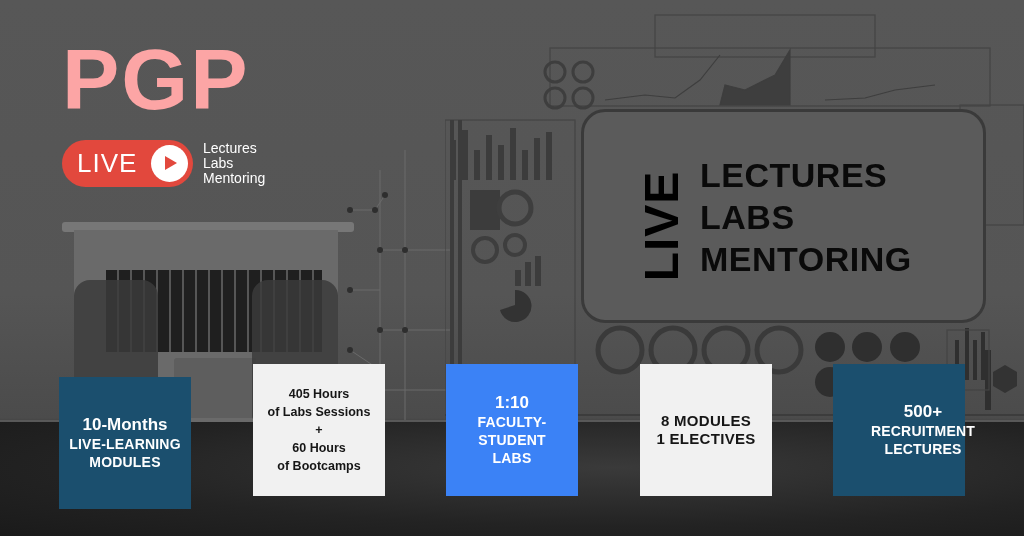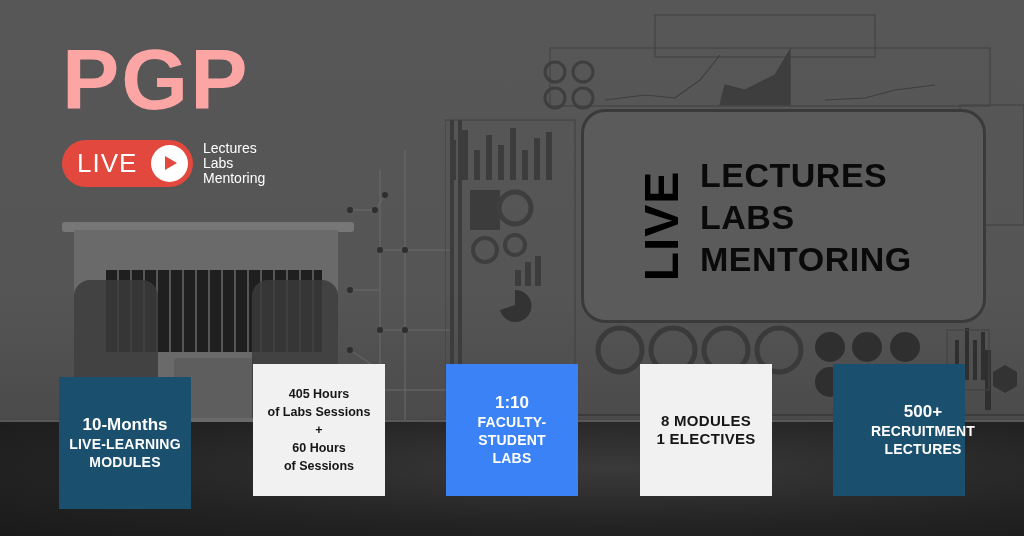--- a/index.html
+++ b/index.html
@@ -173,21 +173,21 @@
   <div class="card-big">10-Months</div>
   <div class="card-small">LIVE-LEARNING</div>
   <div class="card-small">MODULES</div>
 </div>
 
 <div class="card white" style="left:253px;">
   <div class="card-body">405 Hours</div>
   <div class="card-body">of Labs Sessions</div>
   <div class="card-body">+</div>
   <div class="card-body">60 Hours</div>
-  <div class="card-body">of Sessions</div>
+  <div class="card-body">of Bootcamps</div>
 </div>
 
 <div class="card red" style="left:446px;">
   <div class="card-big">1:10</div>
   <div class="card-small">FACULTY-STUDENT</div>
   <div class="card-small">LABS</div>
 </div>
 
 <div class="card white" style="left:640px;">
   <div class="card-body2">8 MODULES</div>

